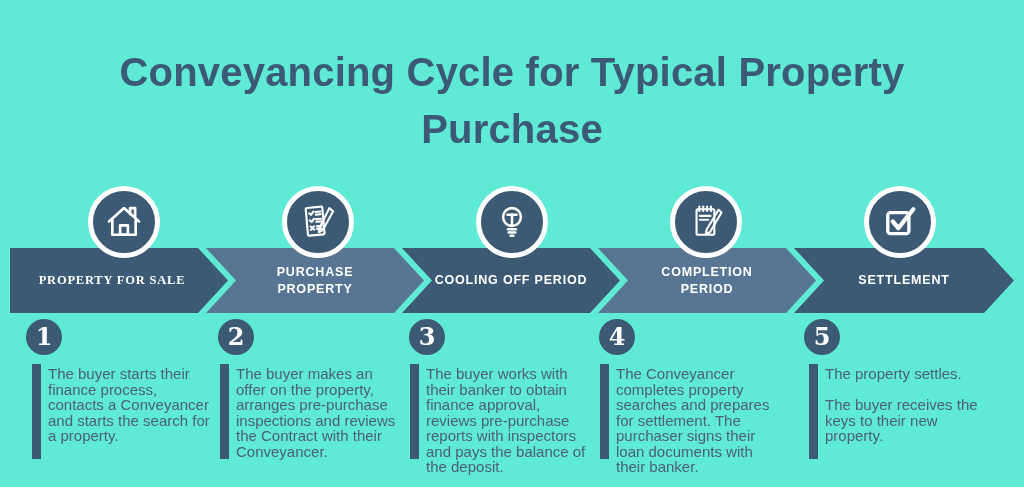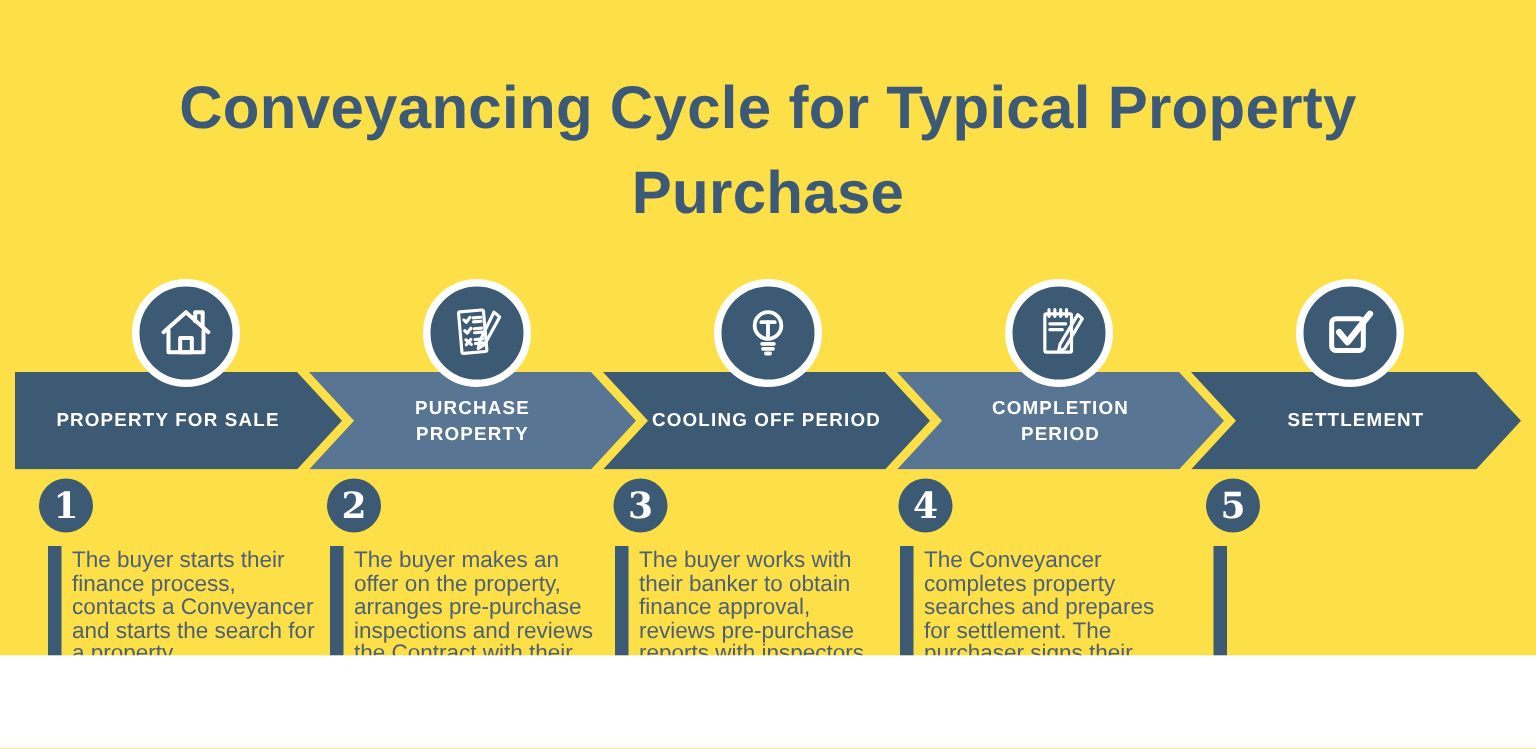--- a/index.html
+++ b/index.html
@@ -1,35 +1,35 @@
 <!DOCTYPE html>
 <html><head>
 <meta charset="utf-8">
 <style>
   html,body { margin:0; padding:0; background:#ffffff; }
   .canvas {
-    position:relative; width:1024px; height:437px; background:#fde047;
+    position:relative; width:1024px; height:487px; background:#5eead4;
     font-family:"Liberation Sans", sans-serif; overflow:hidden;
   }
 
   
   .title {
     position:absolute; top:44px; left:42px; width:940px;
     text-align:center; font-size:40px; font-weight:bold; line-height:57px;
     color:#3C5A77; letter-spacing:0.2px;
   }
 
   
   .chev {
     position:absolute; top:248px; height:65px;
     display:flex; align-items:center; justify-content:center;
   }
   .chev.dark  { background:#3D5A74; }
   .chev.light { background:#587693; }
-  .chev.first { clip-path:polygon(0 0, calc(100% - 30px) 0, 100% 50%, calc(100% - 30px) 100%, 0 100%); }
+  .chev.first { clip-path:polygon(0 0, calc(100% - 30px) 0, 100% 50%, calc(100% - 30px) 100%, 0 100%);font-family:Liberation Serif, serif; }
   .chev.notch { clip-path:polygon(0 0, calc(100% - 30px) 0, 100% 50%, calc(100% - 30px) 100%, 0 100%, 30px 50%); }
   .c1 { left:10px;  width:218px; }
   .c2 { left:206px; width:218px;align-items:center; }
   .c3 { left:402px; width:218px; }
   .c4 { left:598px; width:218px; }
   .c5 { left:794px; width:220px; }
   .chev .lbl {
     color:#ffffff; font-size:12.5px; font-weight:bold; letter-spacing:0.8px;
     text-align:center; line-height:17px; white-space:pre-line;
     padding:0 32px 0 32px;
@@ -152,14 +152,17 @@
   <div class="vbar b1"></div>
   <div class="vbar b2"></div>
   <div class="vbar b3"></div>
   <div class="vbar b4"></div>
   <div class="vbar b5"></div>
 
   <div class="desc d1">The buyer starts their finance process, contacts a Conveyancer and starts the search for a property.</div>
   <div class="desc d3">The buyer works with their banker to obtain finance approval, reviews pre-purchase reports with inspectors and pays the balance of the deposit.</div>
   <div class="desc d2">The buyer makes an offer on the property, arranges pre-purchase inspections and reviews the Contract with their Conveyancer.</div>
   <div class="desc d4">The Conveyancer completes property searches and prepares for settlement. The purchaser signs their loan documents with their banker.</div>
+  <div class="desc d5">The property settles.
+
+The buyer receives the keys to their new property.</div>
 
 </div>
 
 </body></html>

